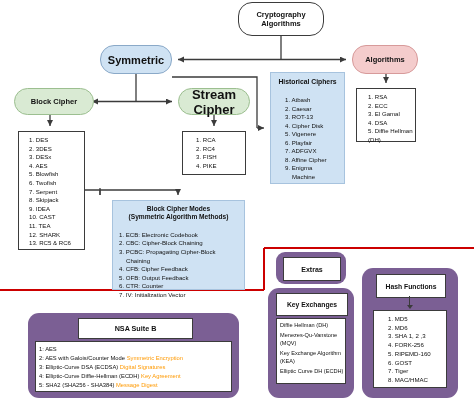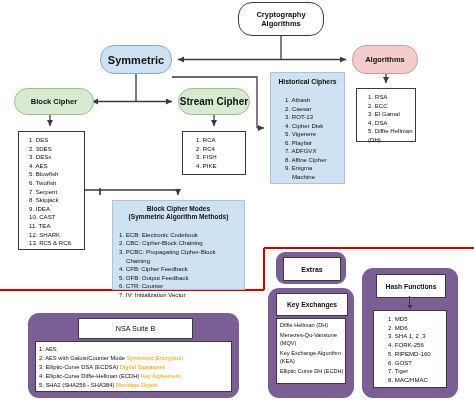--- a/index.html
+++ b/index.html
@@ -49,21 +49,21 @@
     font-size:7.5px;
   }
   #n-block{
     left:14px;top:88px;width:80px;height:27px;
     background:#d9ead3;border:1.2px solid #9cbf90;
     font-size:7.5px;
   }
   #n-stream{
     left:178px;top:88px;width:72px;height:27px;
     background:#d9ead3;border:1.2px solid #9cbf90;
-    font-size:10px;
+    font-size:13px;
   }
 
   
   #l-block{
     left:18px;top:131px;width:67px;height:119px;
     padding:4px 0 3px 10px;
     font-size:6.1px;line-height:8.6px;
   }
   #l-stream{
     left:182px;top:131px;width:64px;height:44px;
@@ -105,21 +105,21 @@
 
   
   #p-nsa{
     position:absolute;left:28px;top:313px;width:211px;height:85px;
     background:#7b5f94;border-radius:11px;z-index:3;box-sizing:border-box;
   }
   #p-nsa .hdr{
     position:absolute;left:50px;top:5px;width:113px;height:19px;
     background:#fff;border:1px solid #3b3b3b;
     display:flex;align-items:center;justify-content:center;
-    font-size:7.2px;font-weight:normal;color:#111;
+    font-size:7.2px;font-weight:bold;color:#111;
   }
   #p-nsa .body{
     position:absolute;left:7px;top:28px;width:197px;height:51px;
     background:#fff;border:1px solid #3b3b3b;box-sizing:border-box;
     padding:3px 0 0 3px;
   }
   #p-nsa .body ol{margin:0;padding:0;list-style:none;}
   #p-nsa .body li{font-size:5.8px;line-height:8.9px;color:#111;white-space:nowrap;}
   #p-nsa .body li em{font-style:normal;}
 

